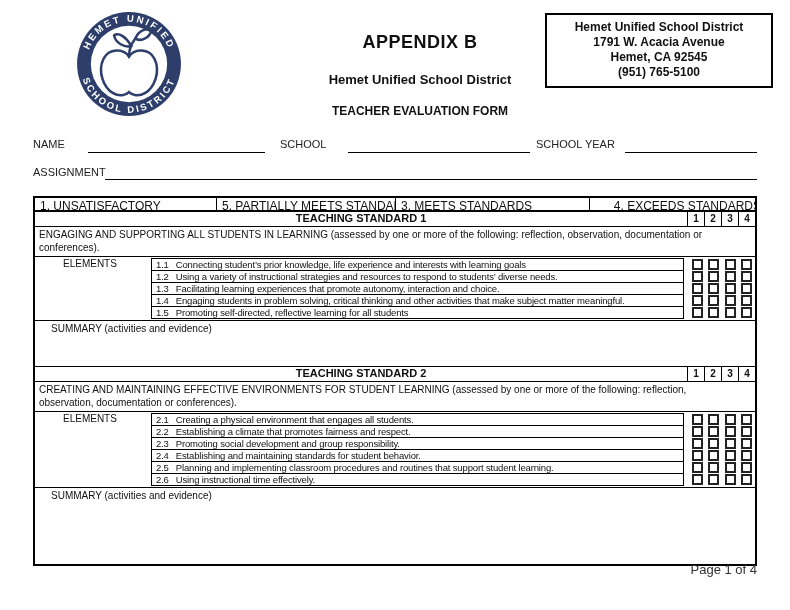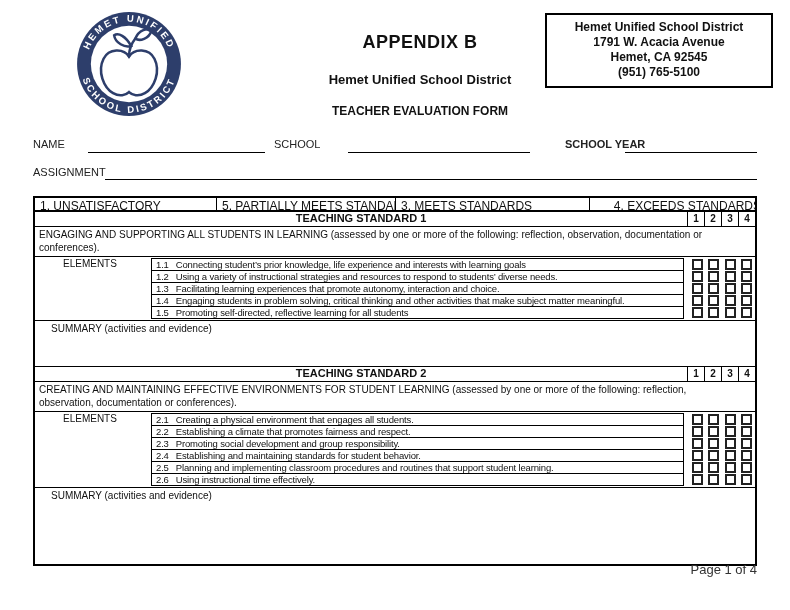--- a/index.html
+++ b/index.html
@@ -96,23 +96,23 @@
 
   <div class="addr-box">
     <div>Hemet Unified School District</div>
     <div>1791 W. Acacia Avenue</div>
     <div>Hemet, CA 92545</div>
     <div>(951) 765-5100</div>
   </div>
 
   <div class="flabel" style="left:33px; top:138px;">NAME</div>
   <div class="fline" style="left:88px; top:140px; width:177px;"></div>
-  <div class="flabel" style="left:274px; top:138px;">SCHOOL</div>
+  <div class="flabel" style="left:280px; top:138px;">SCHOOL</div>
   <div class="fline" style="left:348px; top:140px; width:182px;"></div>
-  <div class="flabel" style="left:565px; top:138px;font-weight:bold;">SCHOOL YEAR</div>
+  <div class="flabel" style="left:536px; top:138px;">SCHOOL YEAR</div>
   <div class="fline" style="left:625px; top:140px; width:132px;"></div>
   <div class="flabel" style="left:33px; top:166px;">ASSIGNMENT</div>
   <div class="fline" style="left:105px; top:167px; width:652px;"></div>
 
   <div class="tables">
 
     <div class="rating-table">
       <div class="rating-cell rc1">1.  UNSATISFACTORY</div>
       <div class="rating-cell rc2">5.  PARTIALLY MEETS STANDARDS</div>
       <div class="rating-cell rc3">3.  MEETS STANDARDS</div>

